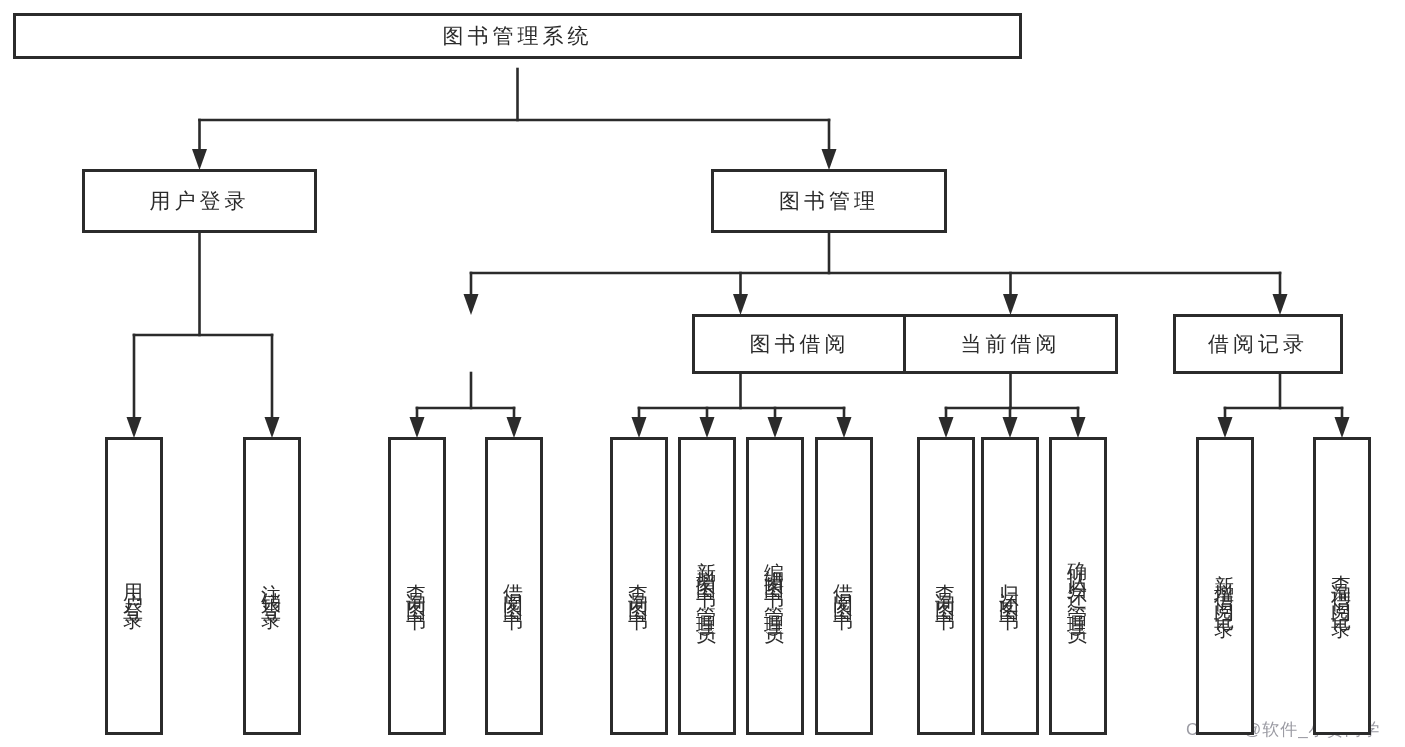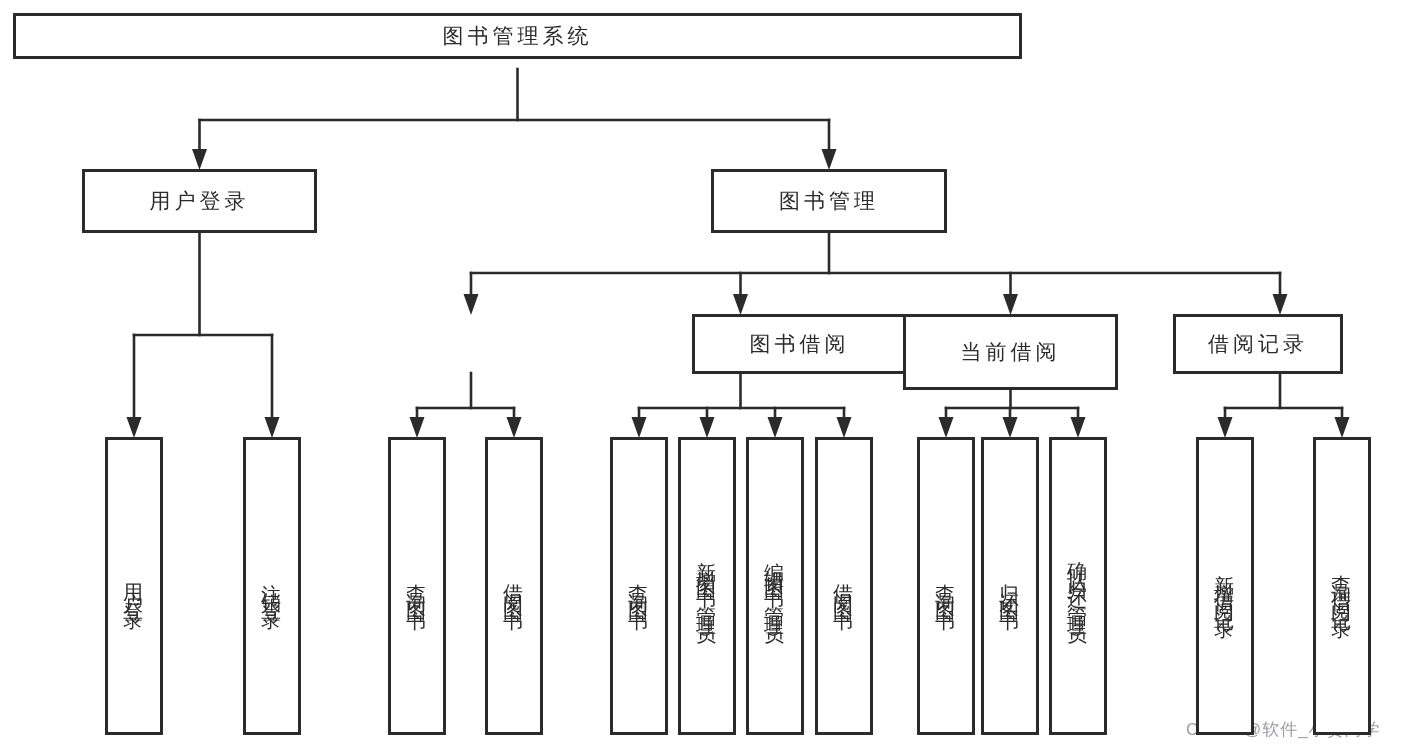--- a/index.html
+++ b/index.html
@@ -119,21 +119,21 @@
     </div>
     <div class="node" style="left: 82px; top: 169px; width: 235px; height: 64px;">
       <span class="label">用户登录</span>
     </div>
     <div class="node" style="left: 711px; top: 169px; width: 236px; height: 64px;">
       <span class="label">图书管理</span>
     </div>
     <div class="node" style="left: 669px; top: 314px; width: 215px; height: 60px; margin-left: 23px;">
       <span class="label">图书借阅</span>
     </div>
-    <div class="node" style="left: 903px; top: 314px; width: 215px; height: 76px;">
+    <div class="node" style="left: 903px; top: 314px; width: 215px; height: 60px;">
       <span class="label">当前借阅</span>
     </div>
     <div class="node" style="left: 1173px; top: 314px; width: 170px; height: 60px;">
       <span class="label">借阅记录</span>
     </div>
     <div class="node vertical" style="left: 105px; top: 437px; width: 58px; height: 298px;">
       <span class="label">用户登录</span>
     </div>
     <div class="node vertical" style="left: 243px; top: 437px; width: 58px; height: 298px;">
       <span class="label">注销登录</span>

